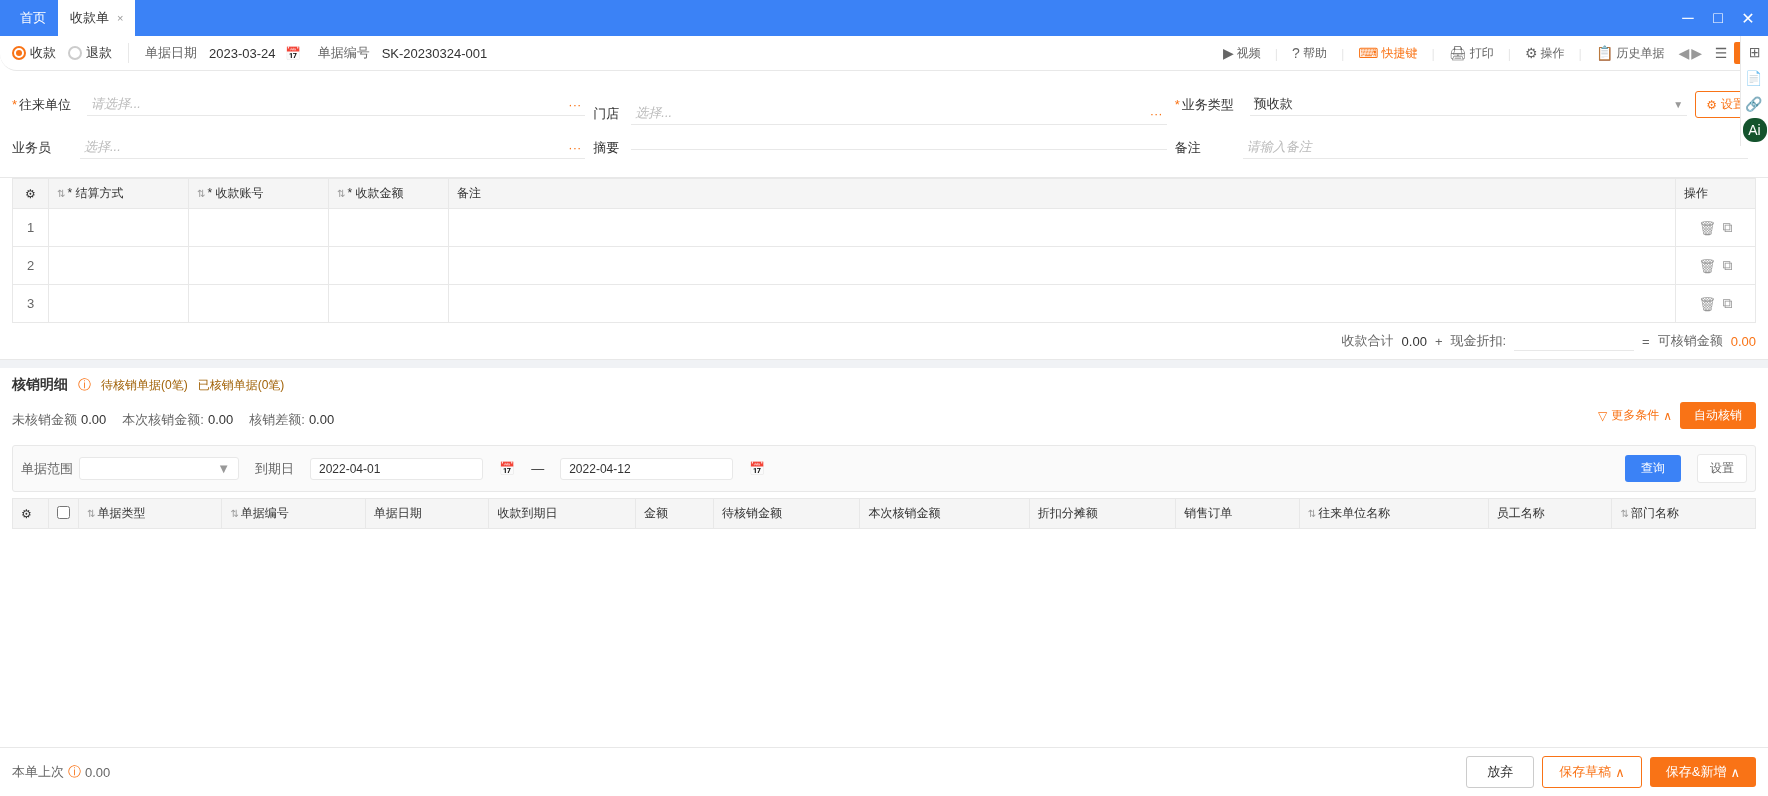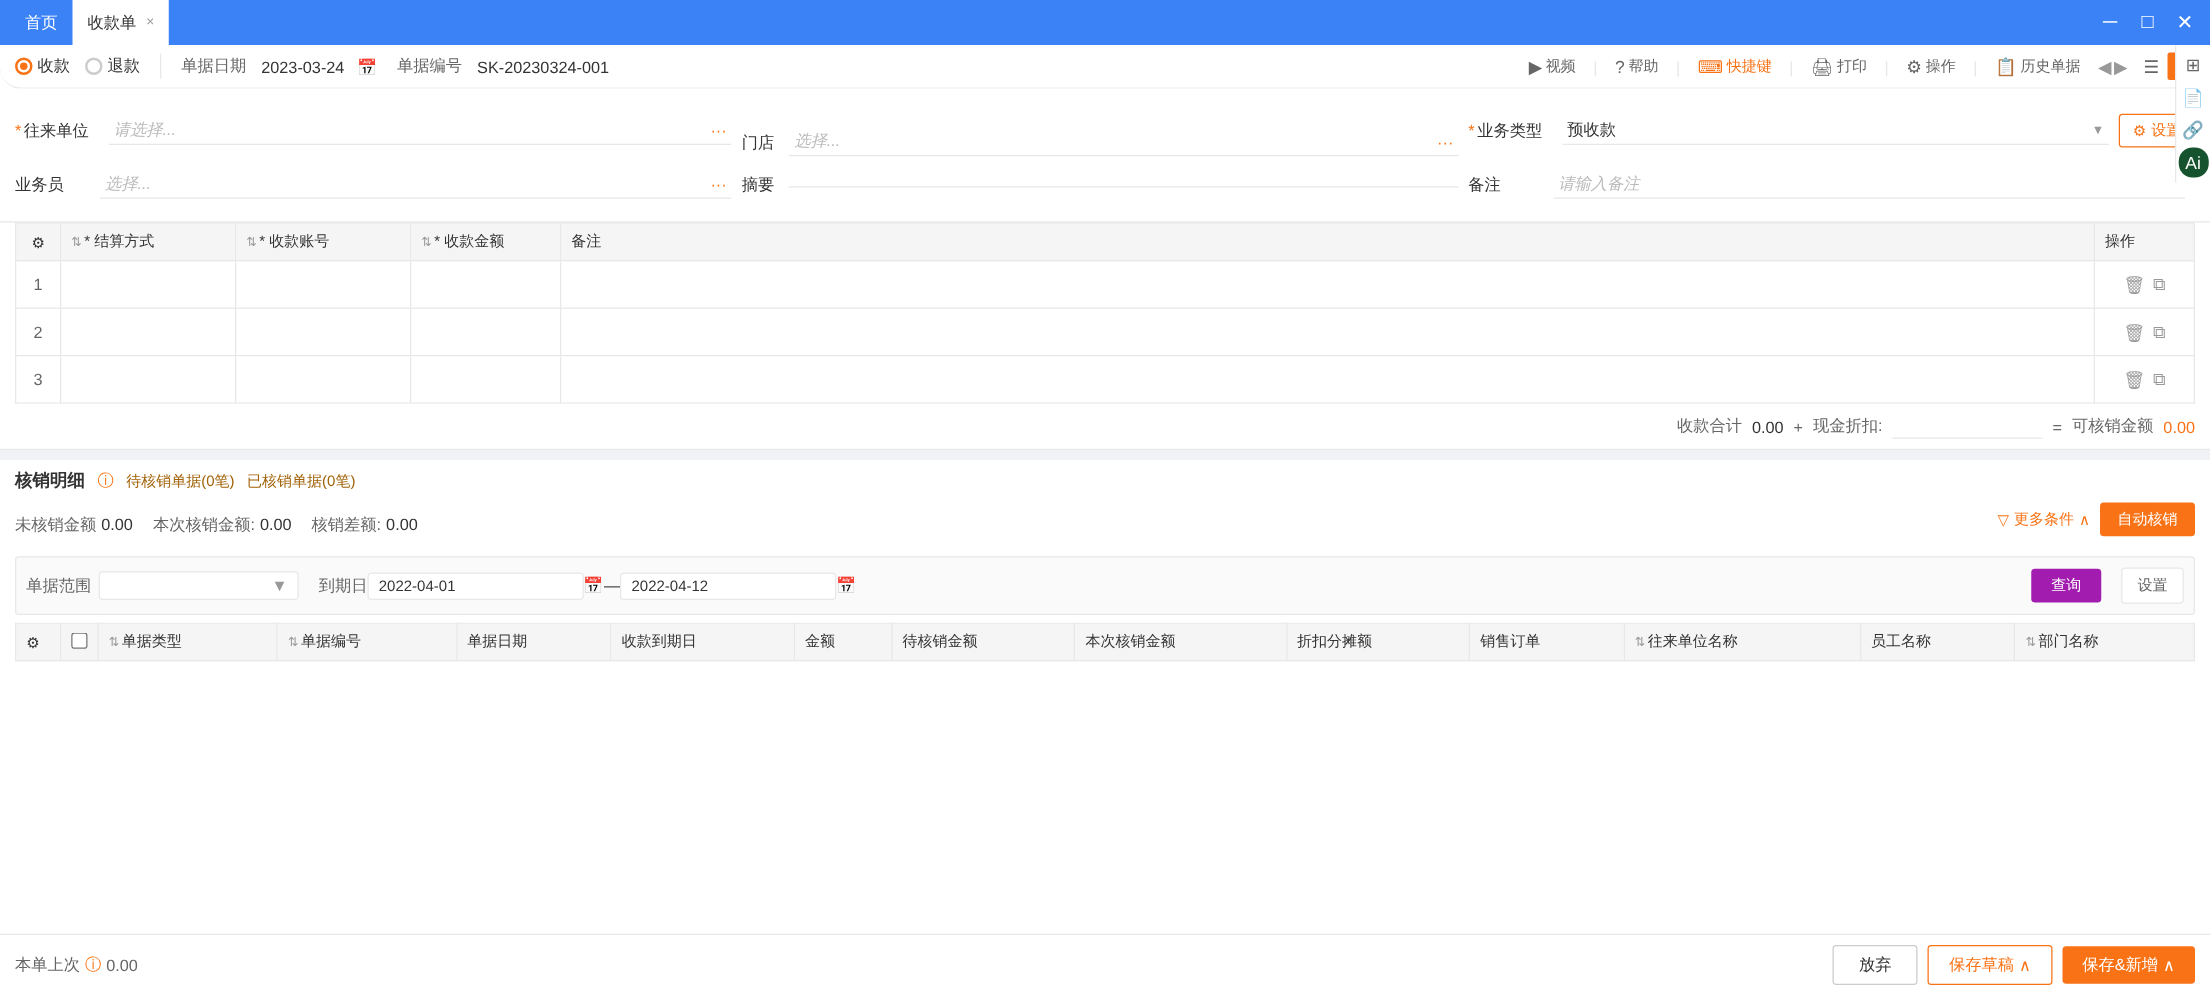--- a/index.html
+++ b/index.html
@@ -107,24 +107,24 @@
 
     .filter-row { display: flex; align-items: center; justify-content: flex-end; gap: 8px; margin-bottom: 8px; }
     .filter-btn { display: flex; align-items: center; gap: 4px; color: #f97316; cursor: pointer; font-size: 12px; }
     .auto-btn { background: #f97316; color: #fff; border: none; padding: 5px 14px; border-radius: 3px; cursor: pointer; font-size: 12px; }
 
     .query-row { display: flex; align-items: center; gap: 16px; padding: 8px; background: #fafafa; border: 1px solid #e8e8e8; border-radius: 3px; margin-bottom: 6px; }
     .query-field { display: flex; align-items: center; gap: 6px; }
     .query-label { color: #666; }
     .query-select { display: flex; align-items: center; border: 1px solid #e8e8e8; padding: 3px 8px; border-radius: 3px; background: #fff; min-width: 160px; gap: 6px; cursor: pointer; }
     .query-select-arrow { color: #999; }
-    .query-date { display: flex; align-items: center; gap: 0; }
+    .query-date { display: flex; align-items: center; gap: 16px; }
     .date-input { border: 1px solid #e8e8e8; padding: 3px 8px; border-radius: 3px; background: #fff; color: #333; font-size: 12px; }
     .date-icon { color: #f97316; cursor: pointer; }
-    .query-btn { background: #a21caf; color: #fff; border: none; padding: 5px 16px; border-radius: 3px; cursor: pointer; font-size: 12px; margin-left: auto; }
+    .query-btn { background: #3b82f6; color: #fff; border: none; padding: 5px 16px; border-radius: 3px; cursor: pointer; font-size: 12px; margin-left: auto; }
     .settings-btn2 { background: #fff; color: #666; border: 1px solid #e8e8e8; padding: 5px 12px; border-radius: 3px; cursor: pointer; font-size: 12px; }
 
     
     .bottom-table-wrap { flex: 1; overflow: auto; }
     .bottom-table { width: 100%; border-collapse: collapse; font-size: 12px; }
     .bottom-table th {
       background: #f5f5f5; border: 1px solid #e8e8e8; padding: 6px 8px; text-align: left; font-weight: normal; color: #333; white-space: nowrap;
     }
     .checkbox-th { width: 30px; text-align: center; }
     .gear-col { width: 36px; text-align: center; }

